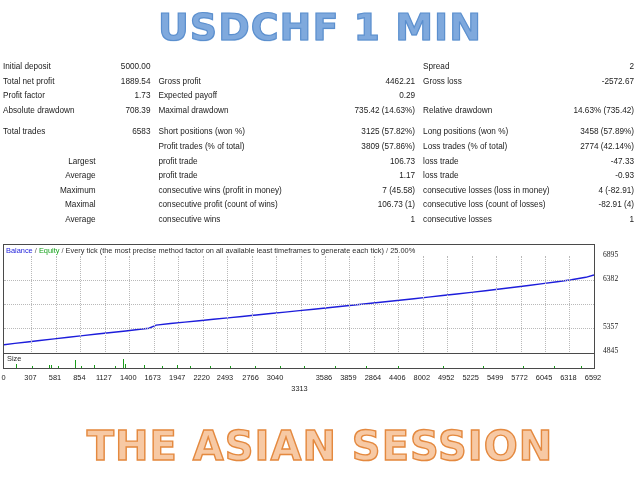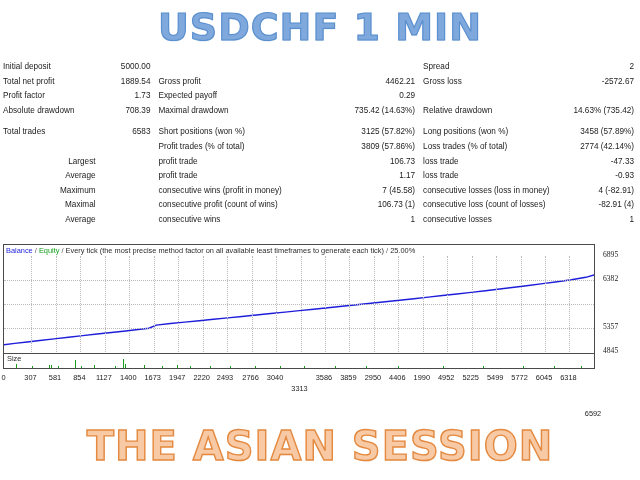--- a/index.html
+++ b/index.html
@@ -268,29 +268,29 @@
         <div style="left: 125.303px;">1400</div>
         <div style="left: 149.738px;">1673</div>
         <div style="left: 174.261px;">1947</div>
         <div style="left: 198.695px;">2220</div>
         <div style="left: 222px;">2493</div>
         <div style="left: 247.564px;">2766</div>
         <div style="left: 272.087px;">3040</div>
         <div style="left: 296.522px; margin-top: 11px;">3313</div>
         <div style="left: 320.956px;">3586</div>
         <div style="left: 345.39px;">3859</div>
-        <div style="left: 369.914px;">2950</div>
+        <div style="left: 369.914px;">2864</div>
         <div style="left: 394.348px;">4406</div>
-        <div style="left: 418.782px;">1990</div>
+        <div style="left: 418.782px;">8002</div>
         <div style="left: 443.216px;">4952</div>
         <div style="left: 467.65px;">5225</div>
         <div style="left: 492.174px;">5499</div>
         <div style="left: 516.608px;">5772</div>
         <div style="left: 541.042px;">6045</div>
         <div style="left: 565.476px;">6318</div>
-        <div style="left: 590px; margin-top: 36px;">6592</div>
+        <div style="left: 590px;">6592</div>
       </div>
   </div>
 
   <div class="banner-bottom">
     <span class="txt">THE ASIAN SESSION</span>
   </div>
 </div>
 
 </body></html>

